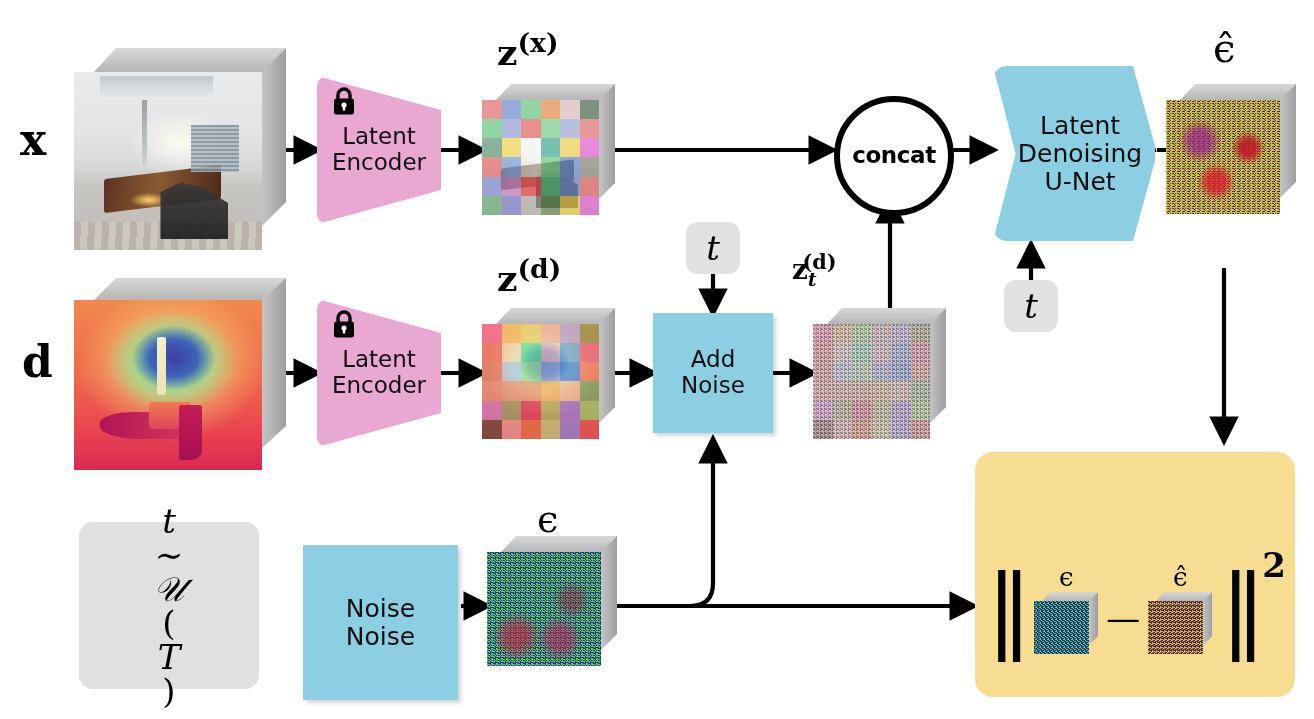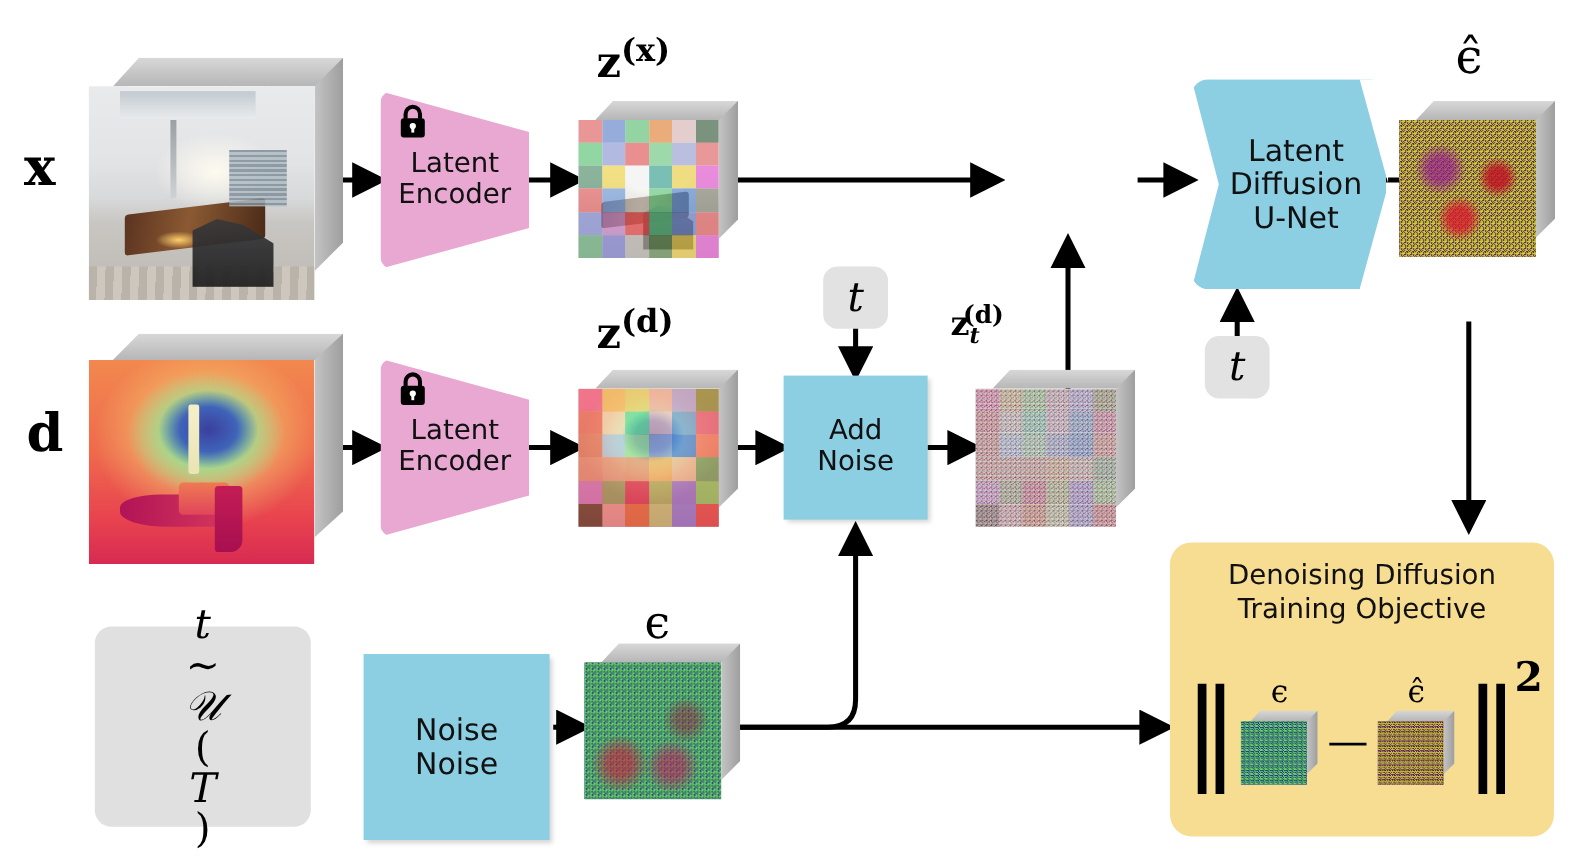--- a/index.html
+++ b/index.html
@@ -228,26 +228,29 @@
         <i style="background:rgba(104,170,122,.72)"></i>
           <i style="background:rgba(128,126,202,.72)"></i>
           <i style="background:rgba(178,172,166,.65)"></i>
           <i style="background:rgba(102,140,86,.72)"></i>
           <i style="background:rgba(230,200,76,.72)"></i>
           <i style="background:rgba(224,96,204,.72)"></i>
       </div>
     </div>
   </div>
 
+  <div class="blk concat" style="left:834px;top:96px;width:108px;height:108px;font-size:23px;">
+    <span>concat</span>
+  </div>
 
   <div class="blk unet" style="left:993px;top:66px;width:162px;height:175px;font-size:25px;color:#111;
               clip-path:polygon(0% 0%, 100% 0%, 100% 100%, 0% 100%, 0% 100%, 14% 50%, 0% 0%);">
     <div style="margin-left:12px;">
       <span>Latent</span>
-      <span>Diffusion</span>
+      <span>Denoising</span>
       <span>U-Net</span>
     </div>
   </div>
 
   <div class="abs" style="left:1133px;top:66px;width:24px;height:175px;background:#fff;
               clip-path:polygon(100% 0%,100% 100%,0% 100%,100% 50%,0% 0%);"></div>
 
   <div class="mathlbl abs" style="left:1213px;top:28px;font-size:40px;font-weight:normal;">ϵ̂</div>
 
   <div class="cube" style="left:1166px;top:84px;width:130px;height:130px;">
@@ -457,25 +460,20 @@
           radial-gradient(circle at 64% 76%, rgba(190,24,90,.55) 0 8%, rgba(190,24,90,0) 20%),
           radial-gradient(circle at 74% 42%, rgba(150,26,60,.45) 0 7%, rgba(150,26,60,0) 18%),
           repeating-conic-gradient(from 0deg at 11% 19%, #55c84e 0 9deg, #1a2f9a 9deg 18deg, #7ad86a 18deg 27deg, #24357f 27deg 36deg),
           repeating-conic-gradient(from 27deg at 69% 71%, #3f9ee0 0 10deg, #2d7a34 10deg 20deg, #6fd05e 20deg 30deg, #221f7a 30deg 40deg),
           linear-gradient(125deg,#3d8f52,#1f2f8c 42%,#56b95a 70%,#242d84);
         background-size:auto,auto,auto,5px 5px,4px 4px,auto;"></div>
     </div>
   </div>
 
   <div class="objbox abs" style="left:975px;top:452px;width:320px;height:245px;">
-    <div style="position:absolute;left:0;top:14px;width:100%;text-align:center;
-                font-size:23px;line-height:1.22;color:#111;">
-      <span>Denoising Diffusion</span>
-      <span>Training Objective</span>
-    </div>
 
     <div style="position:absolute;left:16px;top:92px;width:290px;height:130px;
                 display:flex;align-items:center;justify-content:center;">
 
       <span class="mathlbl" style="font-size:92px;font-weight:normal;letter-spacing:-6px;line-height:.72;">‖</span>
 
       <div style="position:relative;margin:0 2px 0 8px;">
         <div class="mathlbl" style="font-size:26px;font-weight:normal;text-align:center;margin-bottom:2px;">ϵ</div>
         <div class="cube" style="position:relative;width:64px;height:62px;">
           <div class="topsh" style="left:8px;top:0;width:56px;height:9px;

